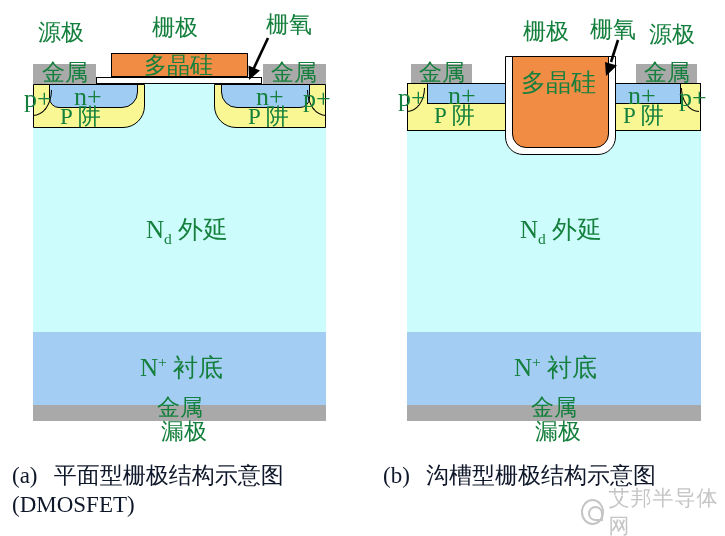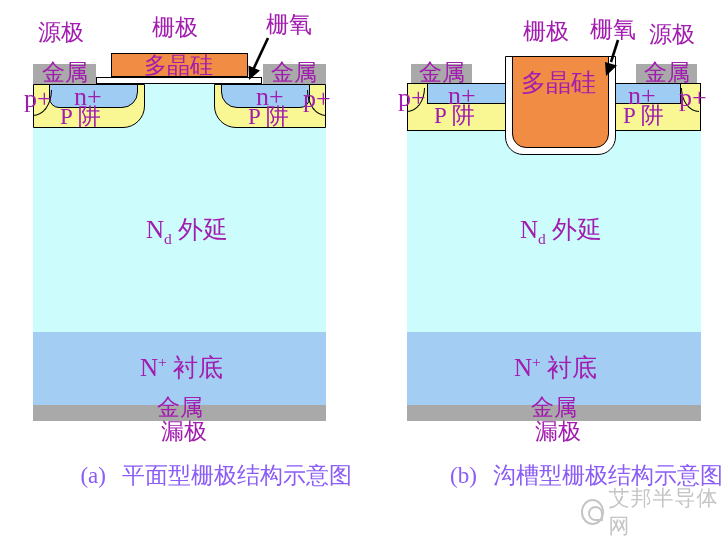--- a/index.html
+++ b/index.html
@@ -13,27 +13,27 @@
   .sub{background:var(--c-substrate,#a3cdf2);}
   .met{background:var(--c-metal,#a9a9a9);}
   .nplus{background:var(--c-n_plus,#9fccf3);}
   .pwell{background:var(--c-p_well,#f8f794);}
   .poly{background:var(--c-polysilicon,#f08c44);}
   .oxide{background:#ffffff;}
   .arc-br{position:absolute;box-sizing:border-box;border:1.4px solid var(--c-outline,#000);
           border-top:none;border-left:none;border-bottom-right-radius:100% 100%;}
   .arc-bl{position:absolute;box-sizing:border-box;border:1.4px solid var(--c-outline,#000);
           border-top:none;border-right:none;border-bottom-left-radius:100% 100%;}
-  .lbl{position:absolute;color:#a21caf;white-space:nowrap;line-height:1.04;z-index:20;}
+  .lbl{position:absolute;color:#15803d;white-space:nowrap;line-height:1.04;z-index:20;}
   .f23{font-size:23px;}
   .f25{font-size:25px;}
   .f26{font-size:26px;}
   sub{font-size:0.62em;}
   sup{font-size:0.62em;}
-  .caption{position:absolute;width:340px;text-align:right;font-size:23px;color:#8b5cf6;z-index:20;}
+  .caption{position:absolute;width:340px;text-align:left;font-size:23px;color:#0f172a;z-index:20;}
   .caption .idx{margin-right:0.7em;}
   .caption .abbr{display:block;font-size:23px;margin-top:1px;}
   .arrow{position:absolute;z-index:25;}
   #watermark{
     position:absolute;left:581px;top:484px;display:flex;align-items:center;gap:4px;
     color:var(--c-watermark,#c5c5c5);z-index:30;
     font-family:"Liberation Sans","DejaVu Sans",sans-serif;
   }
   #watermark .logo{
     width:26px;height:26px;border:2.5px solid var(--c-watermark,#c5c5c5);border-radius:50%;
@@ -89,20 +89,21 @@
     <div class="lbl f23" style="left:157px;top:396px;">金属</div>
     <div class="lbl f23" style="left:161px;top:420px;">漏极</div>
 
     <svg class="arrow" style="left:236px;top:34px;" width="40" height="50" viewBox="0 0 40 50">
       <line x1="32" y1="4" x2="17" y2="36" stroke="#000" stroke-width="2.6"></line>
       <polygon points="13,46 12.5,31.5 24,36.5" fill="#000"></polygon>
     </svg>
 
     <div class="caption" style="left:12px;top:460px;">
       <span class="idx">(a)</span><span>平面型栅极结构示意图</span>
+      <span class="abbr">(DMOSFET)</span>
     </div>
   </div>
 
   <div>
 
     <div class="region epi z1" style="left:407px;top:83px;width:294px;height:249px;"></div>
     <div class="region sub z1" style="left:407px;top:332px;width:294px;height:73px;"></div>
     <div class="region met z1" style="left:407px;top:405px;width:294px;height:16px;"></div>
 
     <div class="region pwell outlined z2" style="left:407px;top:83px;width:294px;height:48px;"></div>

